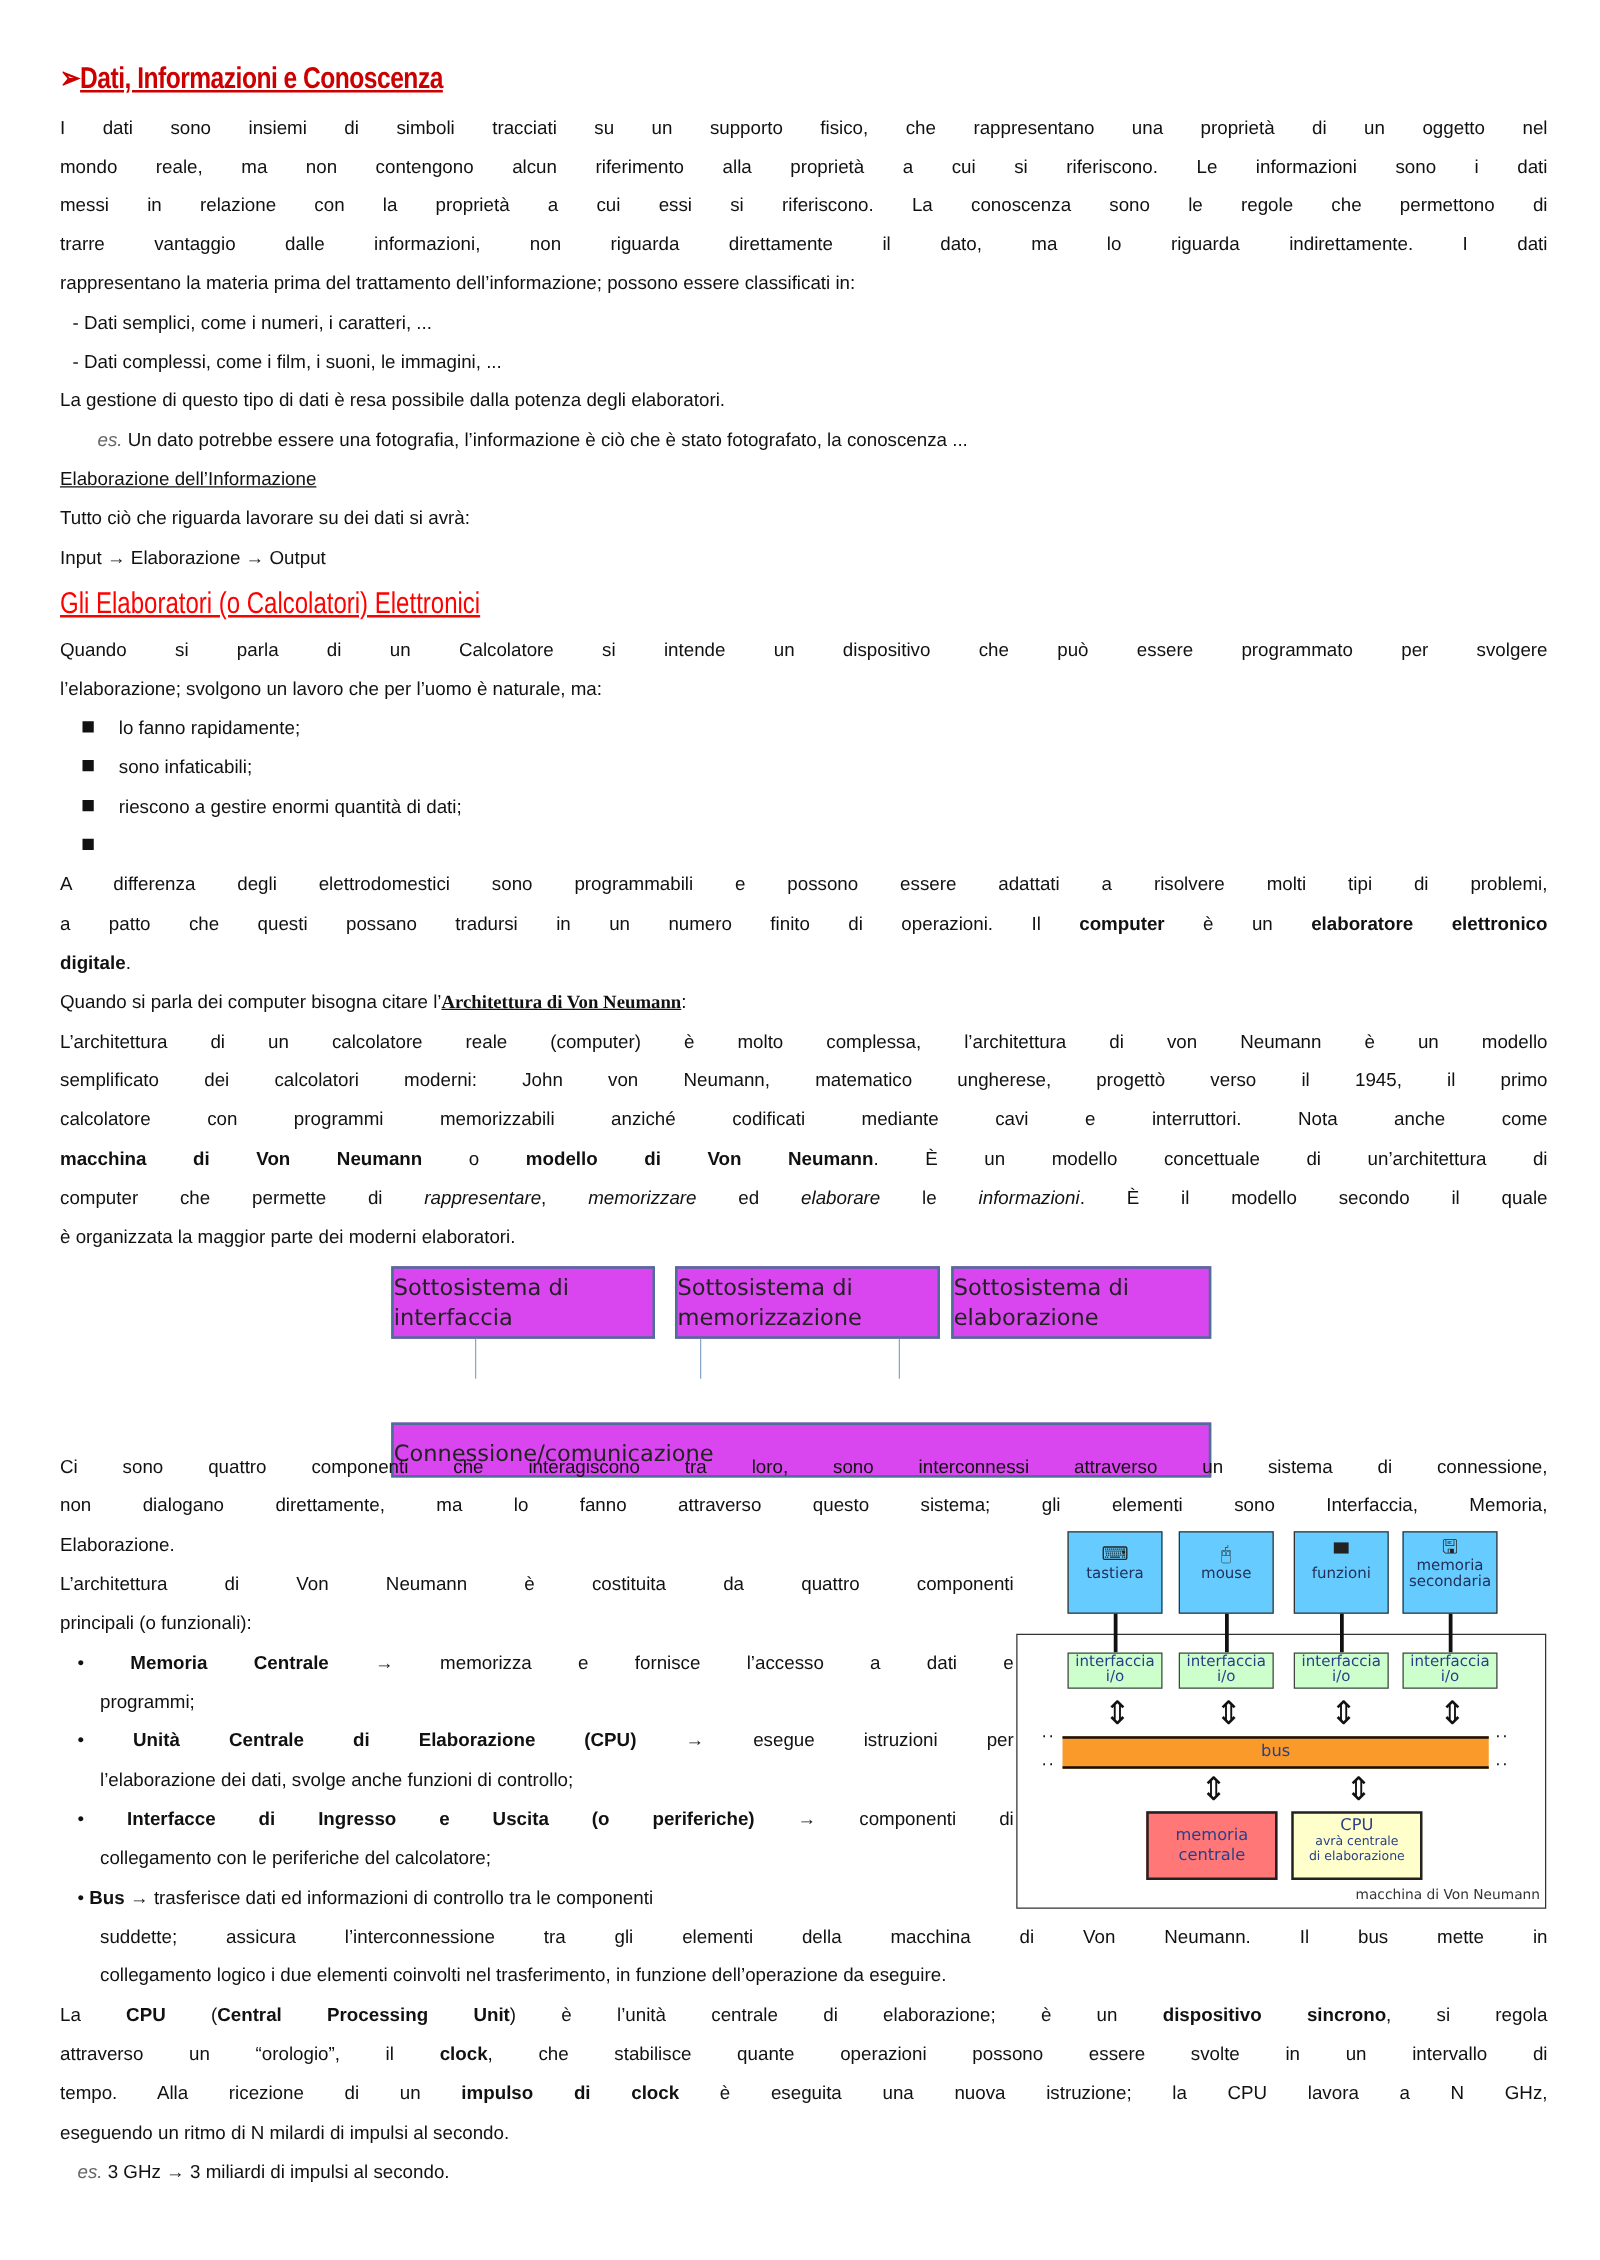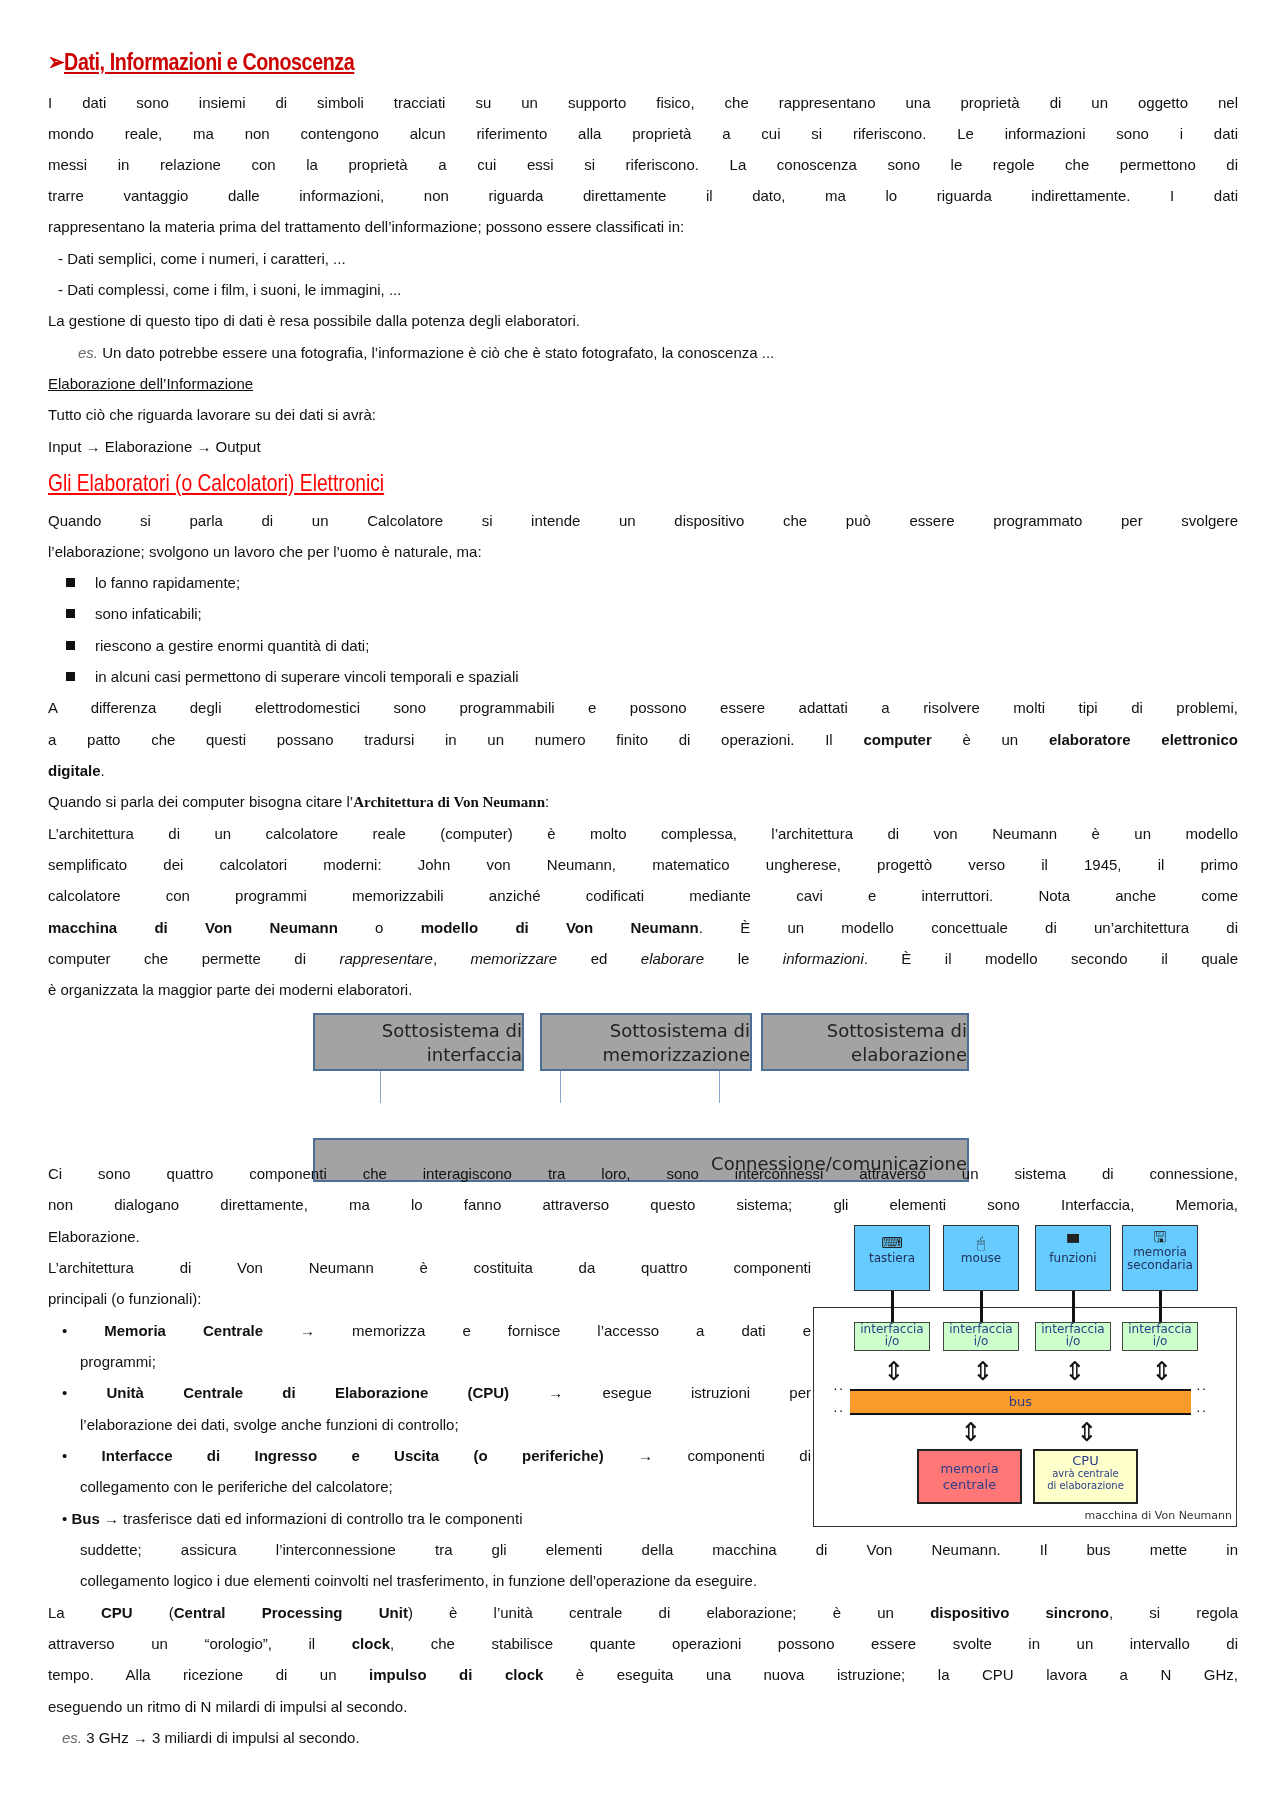--- a/index.html
+++ b/index.html
@@ -3,31 +3,31 @@
 <meta charset="utf-8">
 <style>
   html, body { margin:0; padding:0; background:#ffffff; }
   body { width:1280px; height:1808px; position:relative; overflow:hidden;
          font-family:"Liberation Sans", sans-serif; color:#111; }
   .line { position:absolute; left:48px; width:1190px; font-size:15px; line-height:31px; white-space:nowrap; }
   .just { text-align:justify; text-align-last:justify; }
   .narrow { width:763px; }
   .b { font-weight:bold; }
   .i { font-style:italic; }
-  .serifb { font-family:"Liberation Serif", serif; font-weight:bold; }
+  .serifb { font-family:"Liberation Serif", serif; font-weight:bold;text-decoration:underline; }
   .grey { color:#666; font-style:italic; }
   .h1 { position:absolute; left:48px; top:48px; font-family:"Liberation Sans Narrow","Liberation Sans", sans-serif;
         font-weight:bold; font-size:24px; color:#cc0000; letter-spacing:-0.5px; transform:scaleX(0.82); transform-origin:left; }
   .h1 .t { text-decoration:underline; }
   .h2 { position:absolute; left:48px; top:469px; font-size:24px; color:#ff0000; transform:scaleX(0.8); transform-origin:left; text-decoration:underline; }
   .u { text-decoration:underline; }
   .sq { display:inline-block; width:9px; height:9px; background:#111; margin:0 20px 3px 18px; vertical-align:middle; }
   
-  .sbox { position:absolute; border:2px solid #4b6f96; background:#a3a3a3; font-family:"DejaVu Sans", sans-serif;
-          font-size:18px; text-align:right; line-height:24px; color:#222; box-sizing:border-box; padding-top:4px; }
+  .sbox { position:absolute; border:2px solid #4b6f96; background:#d946ef; font-family:"DejaVu Sans", sans-serif;
+          font-size:18px; text-align:left; line-height:24px; color:#222; box-sizing:border-box; padding-top:4px; }
   .vline { position:absolute; width:1px; background:#8aa6c8; }
   
   .frame { position:absolute; left:813px; top:1307px; width:424px; height:220px; border:1.5px solid #333; box-sizing:border-box; background:#fff; }
   .per { position:absolute; top:1225px; width:76px; height:66px; background:#66ccff; border:1.5px solid #333; box-sizing:border-box;
          font-family:"DejaVu Sans", sans-serif; font-size:12px; color:#22305a; text-align:center; line-height:13px; }
   .per .ic { display:block; font-size:15px; line-height:18px; margin-top:8px; color:#222; }
   .ioi { position:absolute; top:1322px; width:76px; height:29px; background:#ccffcc; border:1.5px solid #444; box-sizing:border-box;
          font-family:"DejaVu Sans", sans-serif; font-size:12px; color:#2a3f88; text-align:center; line-height:12px; }
   .arr { position:absolute; width:3px; background:#111; }
   .harr { position:absolute; font-size:26px; line-height:26px; color:#111; font-family:"DejaVu Sans", sans-serif; }
@@ -61,21 +61,21 @@
 <div class="line u" style="top:368px; width:auto">Elaborazione dell’Informazione</div>
 <div class="line" style="top:399px">Tutto ciò che riguarda lavorare su dei dati si avrà:</div>
 <div class="line" style="top:431px">Input → Elaborazione → Output</div>
 
 <div class="h2">Gli Elaboratori (o Calcolatori) Elettronici</div>
 <div class="line just" style="top:505px">Quando si parla di un Calcolatore si intende un dispositivo che può essere programmato per svolgere</div>
 <div class="line" style="top:536px">l’elaborazione; svolgono un lavoro che per l’uomo è naturale, ma:</div>
 <div class="line" style="top:567px; left:48px"><span class="sq"></span><span>lo fanno rapidamente;</span></div>
 <div class="line" style="top:598px; left:48px"><span class="sq"></span><span>sono infaticabili;</span></div>
 <div class="line" style="top:630px; left:48px"><span class="sq"></span><span>riescono a gestire enormi quantità di dati;</span></div>
-<div class="line" style="top:661px; left:48px"><span class="sq"></span><span>in alcuni casi permettono di superare vincoli temporali e spaziali</span></div>
+<div class="line" style="top:661px; left:48px"><span class="sq"></span></div>
 <div class="line just" style="top:692px">A differenza degli elettrodomestici sono programmabili e possono essere adattati a risolvere molti tipi di problemi,</div>
 <div class="line just" style="top:724px"><span>a patto che questi possano tradursi in un numero finito di operazioni. Il </span><span class="b">computer</span><span> è un </span><span class="b">elaboratore elettronico</span></div>
 <div class="line" style="top:755px"><span class="b">digitale</span><span>.</span></div>
 <div class="line" style="top:786px"><span>Quando si parla dei computer bisogna citare l’</span><span class="serifb">Architettura di Von Neumann</span><span>:</span></div>
 <div class="line just" style="top:818px">L’architettura di un calcolatore reale (computer) è molto complessa, l’architettura di von Neumann è un modello</div>
 <div class="line just" style="top:849px">semplificato dei calcolatori moderni: John von Neumann, matematico ungherese, progettò verso il 1945, il primo</div>
 <div class="line just" style="top:880px">calcolatore con programmi memorizzabili anziché codificati mediante cavi e interruttori. Nota anche come</div>
 <div class="line just" style="top:912px"><span class="b">macchina di Von Neumann</span><span> o </span><span class="b">modello di Von Neumann</span><span>. È un modello concettuale di un’architettura di</span></div>
 <div class="line just" style="top:943px"><span>computer che permette di </span><span class="i">rappresentare</span><span>, </span><span class="i">memorizzare</span><span> ed </span><span class="i">elaborare</span><span> le </span><span class="i">informazioni</span><span>. È il modello secondo il quale</span></div>
 <div class="line" style="top:974px">è organizzata la maggior parte dei moderni elaboratori.</div>

